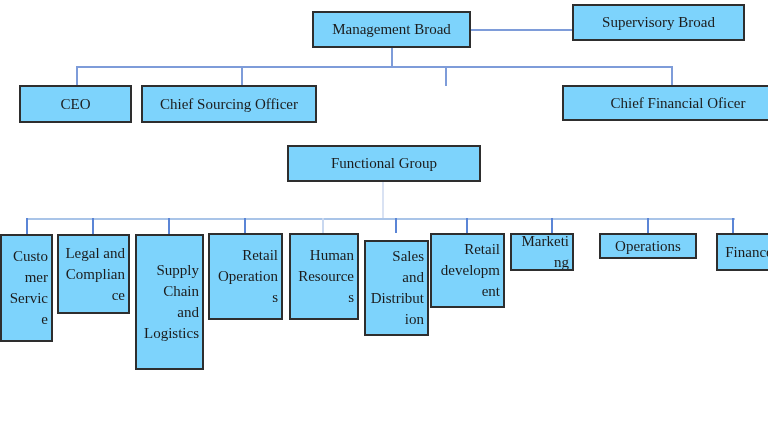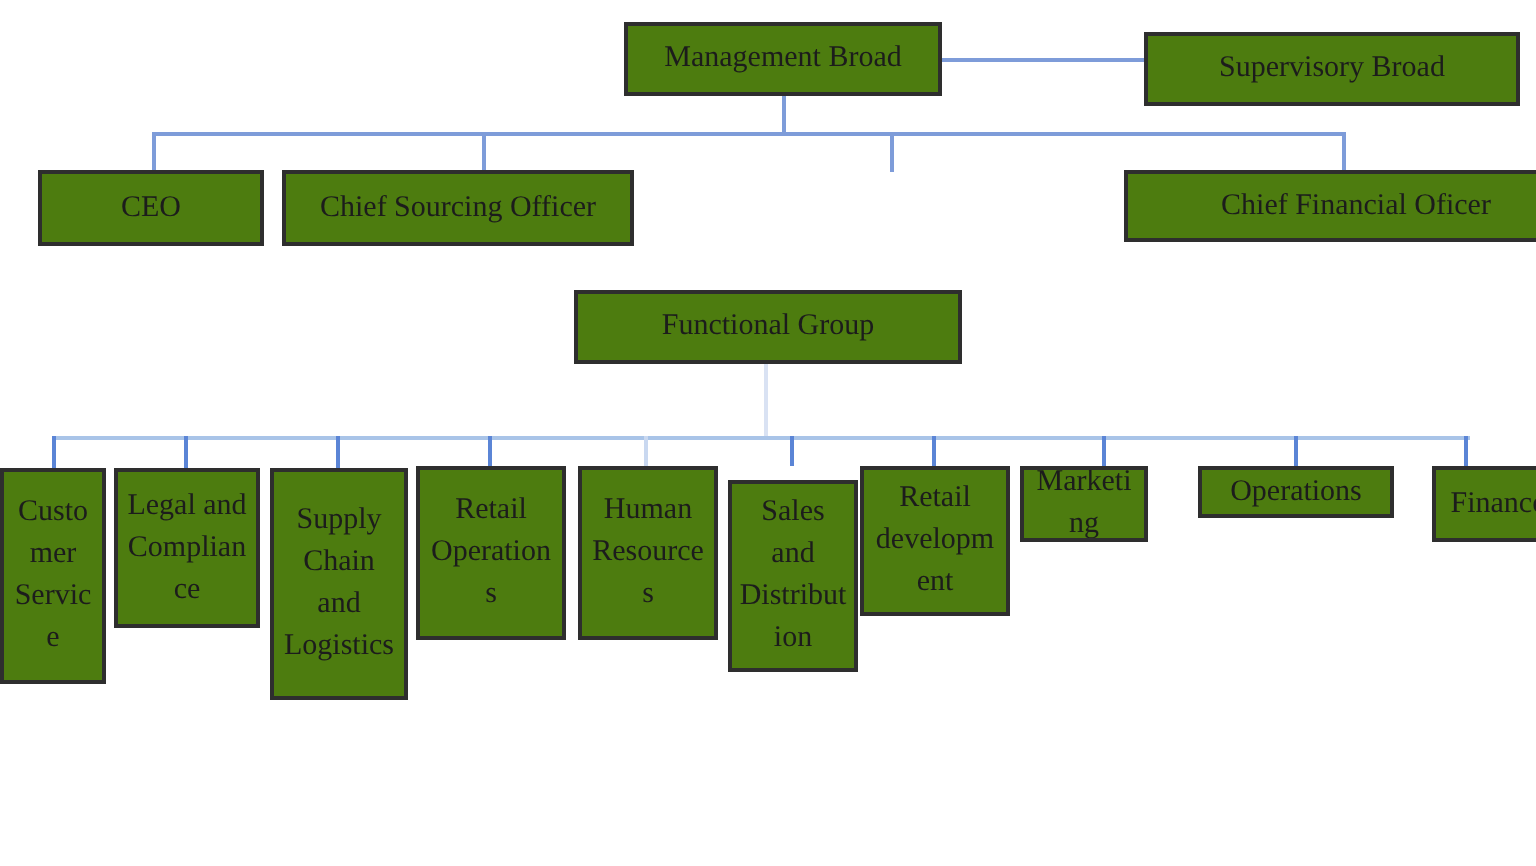--- a/index.html
+++ b/index.html
@@ -12,26 +12,26 @@
     width: 768px;
     height: 433px;
     background: #ffffff;
     overflow: hidden;
     font-family: "Liberation Serif", "DejaVu Serif", serif;
     color: #1c1c1c;
   }
   .box {
     position: absolute;
     box-sizing: border-box;
-    background: #4d7c0f;
+    background: #7dd3fc;
     border: 2px solid #2e2e2e;
     display: flex;
     align-items: center;
     justify-content: center;
-    text-align: center;
+    text-align: right;
     font-size: 15px;
     line-height: 21px;
     padding: 0 3px;
     overflow: hidden;
   }
   .box span {
     overflow-wrap: anywhere;
     word-break: normal;
   }
   .ln {
@@ -66,21 +66,21 @@
   <div class="ln faint2" style="left:322px;top:218px;width:2px;height:15px"></div>
   <div class="ln drop" style="left:395px;top:218px;width:2px;height:15px"></div>
   <div class="ln drop" style="left:466px;top:218px;width:2px;height:15px"></div>
   <div class="ln drop" style="left:551px;top:218px;width:2px;height:15px"></div>
   <div class="ln drop" style="left:647px;top:218px;width:2px;height:15px"></div>
   <div class="ln drop" style="left:732px;top:218px;width:2px;height:15px"></div>
 
   <div class="box" style="left:312px;top:11px;width:159px;height:37px">
     <span>Management Broad</span>
   </div>
-  <div class="box" style="left:572px;top:16px;width:188px;height:37px">
+  <div class="box" style="left:572px;top:4px;width:173px;height:37px">
     <span>Supervisory Broad</span>
   </div>
 
   <div class="box" style="left:19px;top:85px;width:113px;height:38px">
     <span>CEO</span>
   </div>
   <div class="box" style="left:141px;top:85px;width:176px;height:38px">
     <span>Chief Sourcing Officer</span>
   </div>
   <div class="box" style="left:562px;top:85px;width:232px;height:36px">
@@ -90,21 +90,21 @@
   <div class="box" style="left:287px;top:145px;width:194px;height:37px">
     <span>Functional Group</span>
   </div>
 
   <div class="box" style="left:0px;top:234px;width:53px;height:108px">
     <span>Customer Service</span>
   </div>
   <div class="box" style="left:57px;top:234px;width:73px;height:80px">
     <span>Legal and Compliance</span>
   </div>
-  <div class="box" style="left:135px;top:234px;width:69px;height:116px">
+  <div class="box" style="left:135px;top:234px;width:69px;height:136px">
     <span>Supply Chain and Logistics</span>
   </div>
   <div class="box" style="left:208px;top:233px;width:75px;height:87px">
     <span>Retail Operations</span>
   </div>
   <div class="box" style="left:289px;top:233px;width:70px;height:87px">
     <span>Human Resources</span>
   </div>
   <div class="box" style="left:364px;top:240px;width:65px;height:96px">
     <span>Sales and Distribution</span>

